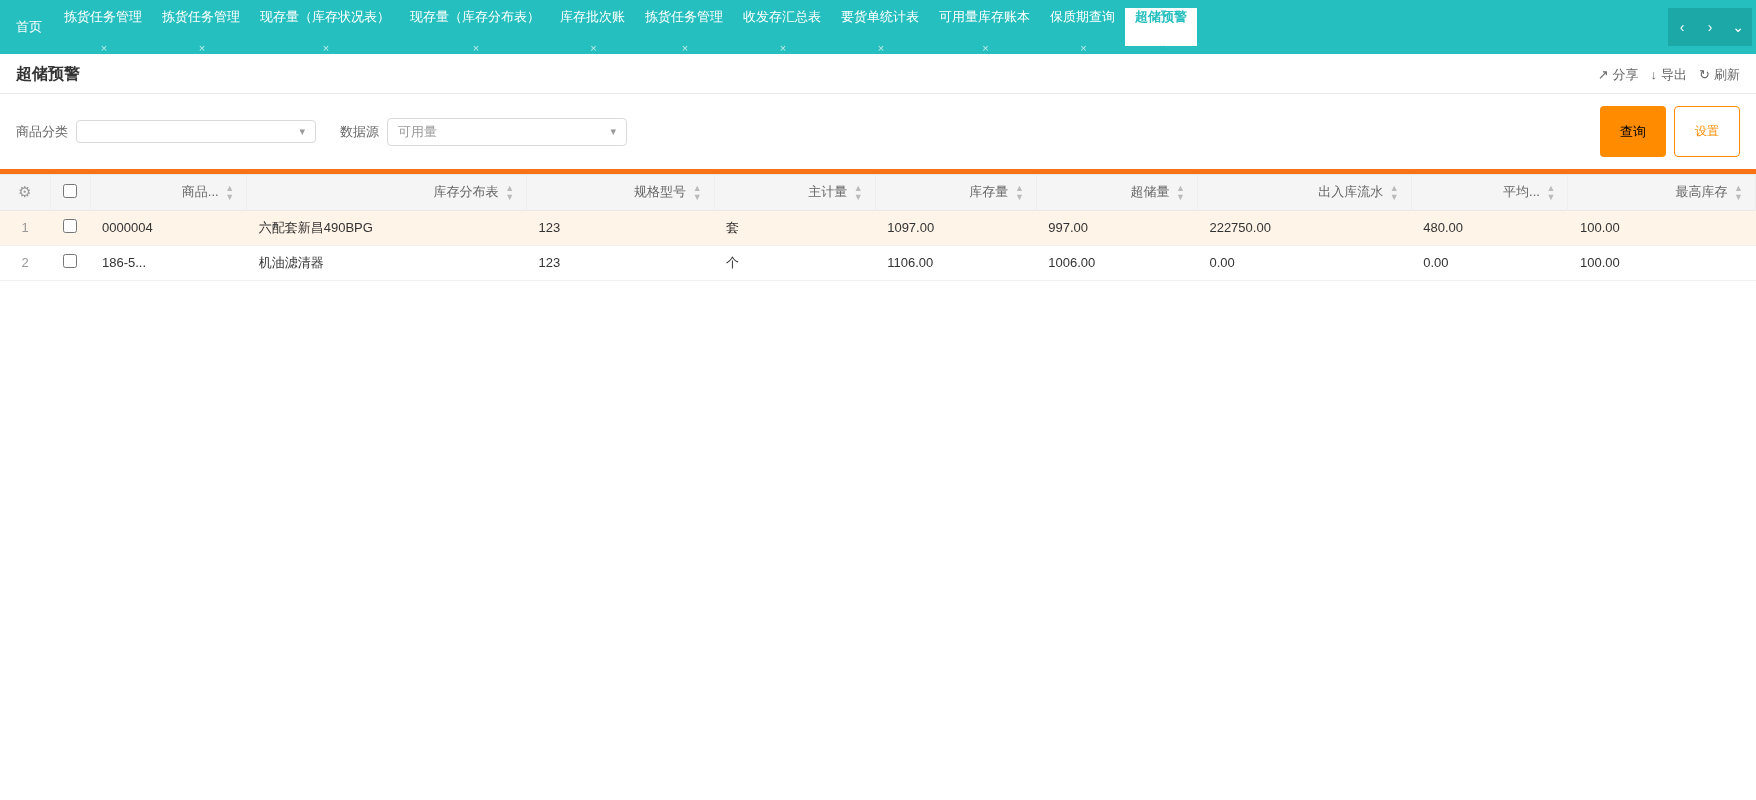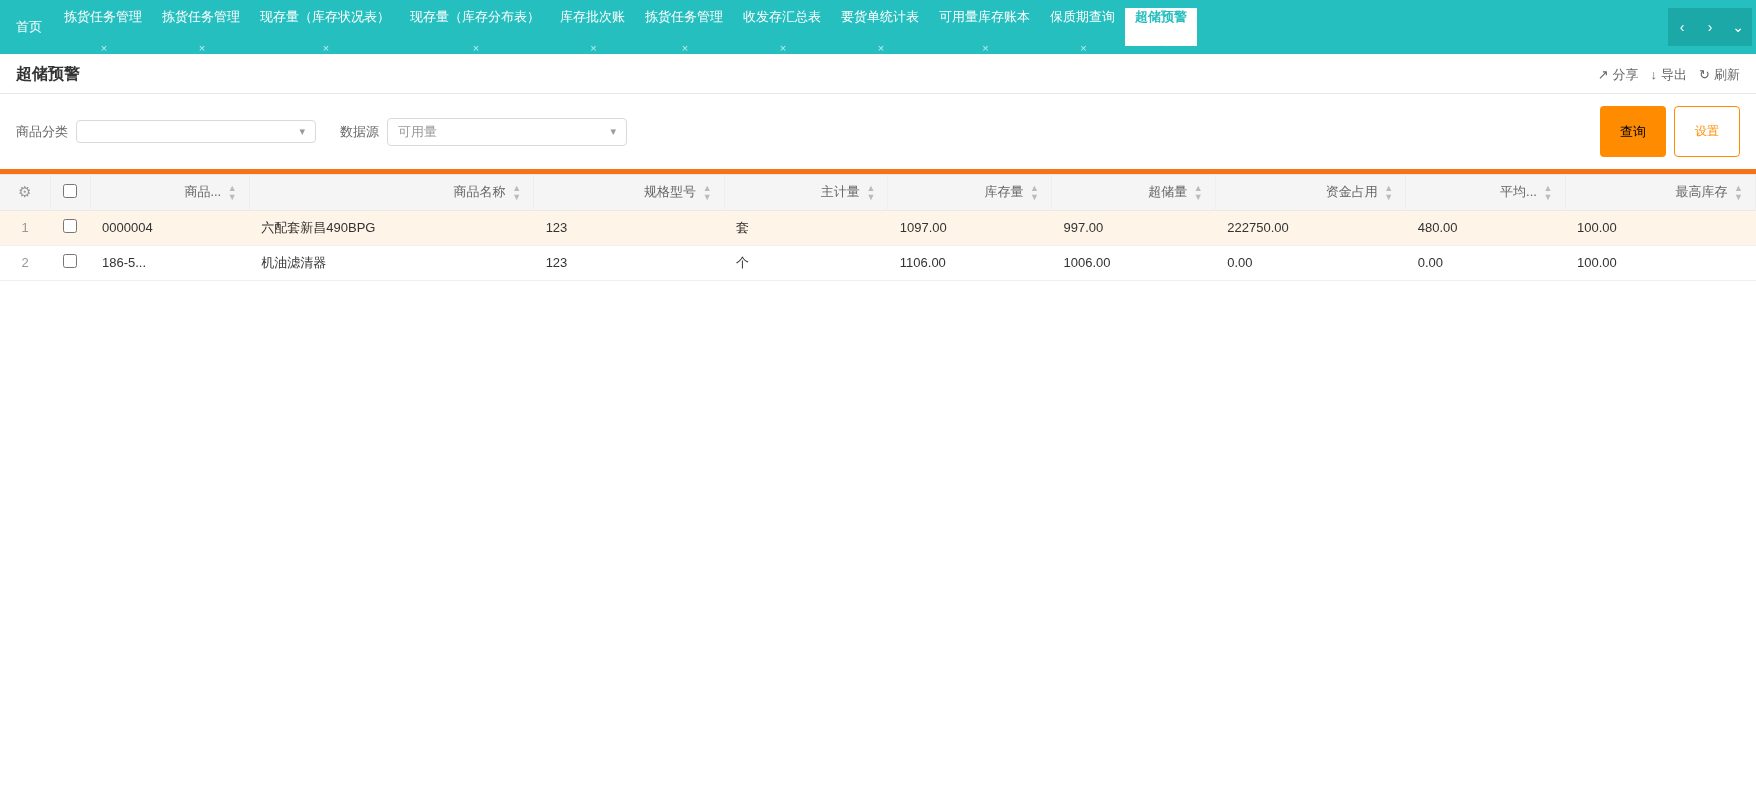--- a/index.html
+++ b/index.html
@@ -321,41 +321,41 @@
             <span class="gear-icon">⚙</span>
           </th>
           <th class="col-checkbox">
             <input type="checkbox" style="">
           </th>
           <th>
             <span>商品...</span>
             <span class="sort-icon">▲<br>▼</span>
           </th>
           <th>
-            <span>商品名称</span>
+            <span>库存分布表</span>
             <span class="sort-icon">▲<br>▼</span>
           </th>
           <th>
             <span>规格型号</span>
             <span class="sort-icon">▲<br>▼</span>
           </th>
           <th>
             <span>主计量</span>
             <span class="sort-icon">▲<br>▼</span>
           </th>
           <th>
             <span>库存量</span>
             <span class="sort-icon">▲<br>▼</span>
           </th>
           <th>
             <span>超储量</span>
             <span class="sort-icon">▲<br>▼</span>
           </th>
           <th>
-            <span>资金占用</span>
+            <span>出入库流水</span>
             <span class="sort-icon">▲<br>▼</span>
           </th>
           <th>
             <span>平均...</span>
             <span class="sort-icon">▲<br>▼</span>
           </th>
           <th>
             <span>最高库存</span>
             <span class="sort-icon">▲<br>▼</span>
           </th>

